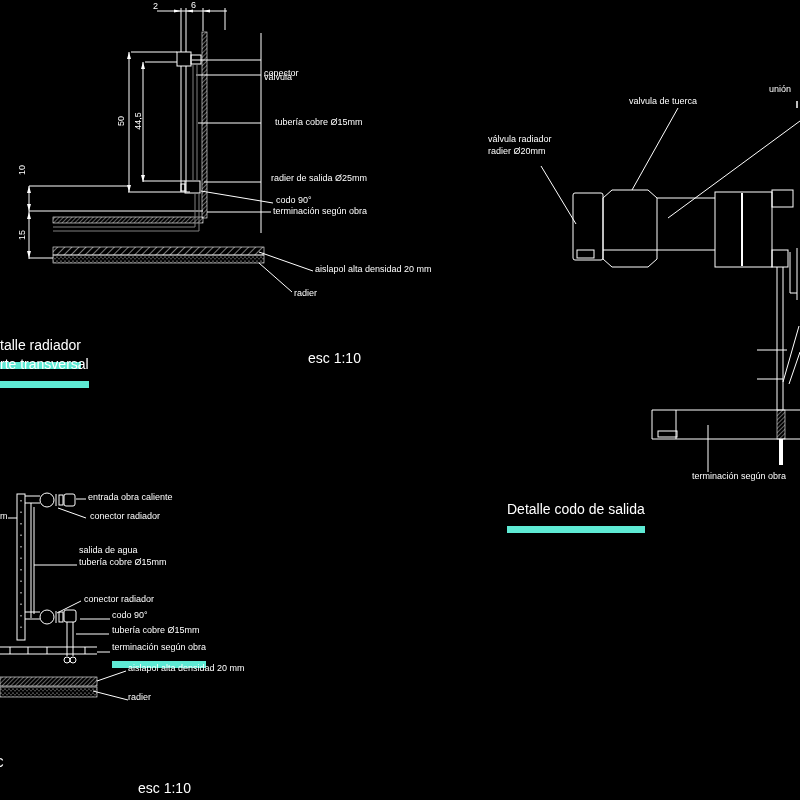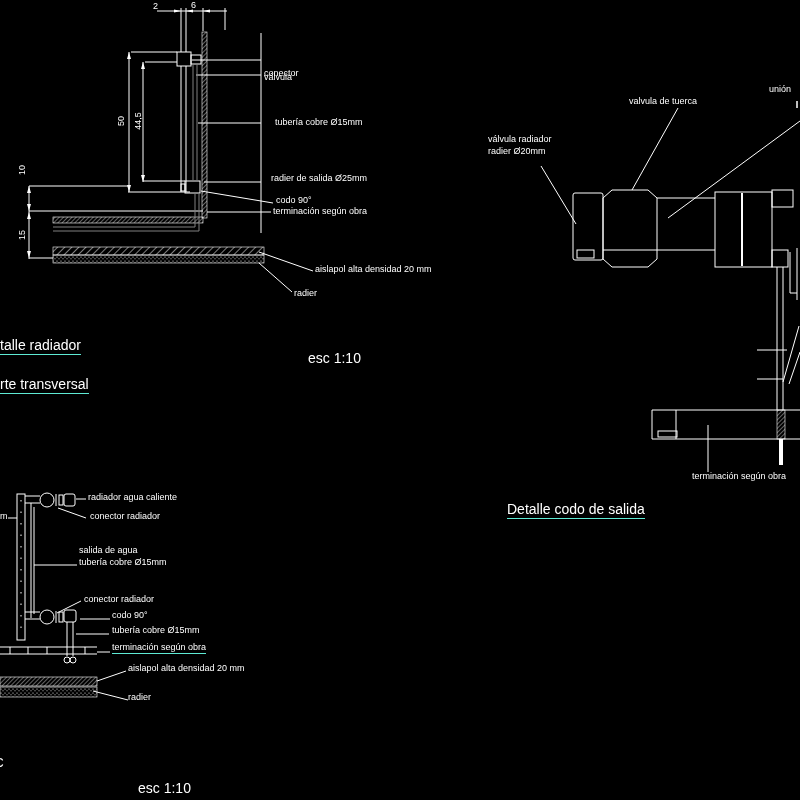--- a/index.html
+++ b/index.html
@@ -2,21 +2,21 @@
 <html><head>
 <meta charset="utf-8">
 <style>
   html,body{margin:0;padding:0;background:#000;}
   #c{position:relative;width:800px;height:800px;background:#000;overflow:hidden;
      font-family:"Liberation Sans",sans-serif;}
   svg{position:absolute;left:0;top:0;}
   .t{position:absolute;color:#fff;font-size:9px;line-height:1.15;white-space:nowrap;}
   .t12{font-size:12px;}
   .t14{font-size:14px;}
-  .u{border-bottom:1px solid #5eead4;padding-bottom:1px;}
+  .u{border-bottom:7px solid #5eead4;padding-bottom:9px;}
   .dimv{transform:translate(-50%,-50%) rotate(-90deg);}
 </style>
 </head>
 <body>
 
 <div id="c">
 
   <svg width="800" height="800" viewBox="0 0 800 800">
     <defs>
       <pattern id="h45" width="5" height="5" patternUnits="userSpaceOnUse" patternTransform="rotate(45)">
@@ -188,31 +188,31 @@
   <div class="t dimv" style="left:22px;top:235px">15</div>
   <div class="t" style="left:264px;top:72px">válvula</div>
   <div class="t" style="left:264px;top:68px">conector</div>
   <div class="t" style="left:275px;top:117px">tubería cobre Ø15mm</div>
   <div class="t" style="left:271px;top:173px">radier de salida Ø25mm</div>
   <div class="t" style="left:276px;top:195px">codo 90°</div>
   <div class="t" style="left:273px;top:206px">terminación según obra</div>
   <div class="t" style="left:315px;top:264px">aislapol alta densidad 20 mm</div>
   <div class="t" style="left:294px;top:288px">radier</div>
   <div class="t t14 u" style="left:0px;top:337px">talle radiador</div>
-  <div class="t t14 u" style="left:0px;top:376px">rte transversal</div>
+  <div class="t t14 u" style="left:0px;top:356px">rte transversal</div>
   <div class="t t14" style="left:308px;top:350px">esc 1:10</div>
 
   <div class="t" style="left:629px;top:96px">valvula de tuerca</div>
   <div class="t" style="left:769px;top:84px">unión</div>
   <div class="t" style="left:488px;top:134px">válvula radiador</div>
   <div class="t" style="left:488px;top:146px">radier Ø20mm</div>
   <div class="t" style="left:692px;top:471px">terminación según obra</div>
   <div class="t t14 u" style="left:507px;top:501px">Detalle codo de salida</div>
 
-  <div class="t" style="left:88px;top:492px">radiador agua caliente</div>
+  <div class="t" style="left:88px;top:492px">entrada obra caliente</div>
   <div class="t" style="left:90px;top:511px">conector radiador</div>
   <div class="t" style="left:79px;top:545px">salida de agua</div>
   <div class="t" style="left:79px;top:557px">tubería cobre Ø15mm</div>
   <div class="t" style="left:84px;top:594px">conector radiador</div>
   <div class="t" style="left:112px;top:610px">codo 90°</div>
   <div class="t" style="left:112px;top:625px">tubería cobre Ø15mm</div>
   <div class="t u" style="left:112px;top:642px">terminación según obra</div>
   <div class="t" style="left:128px;top:663px">aislapol alta densidad 20 mm</div>
   <div class="t" style="left:128px;top:692px">radier</div>
   <div class="t" style="left:0px;top:511px">m</div>

